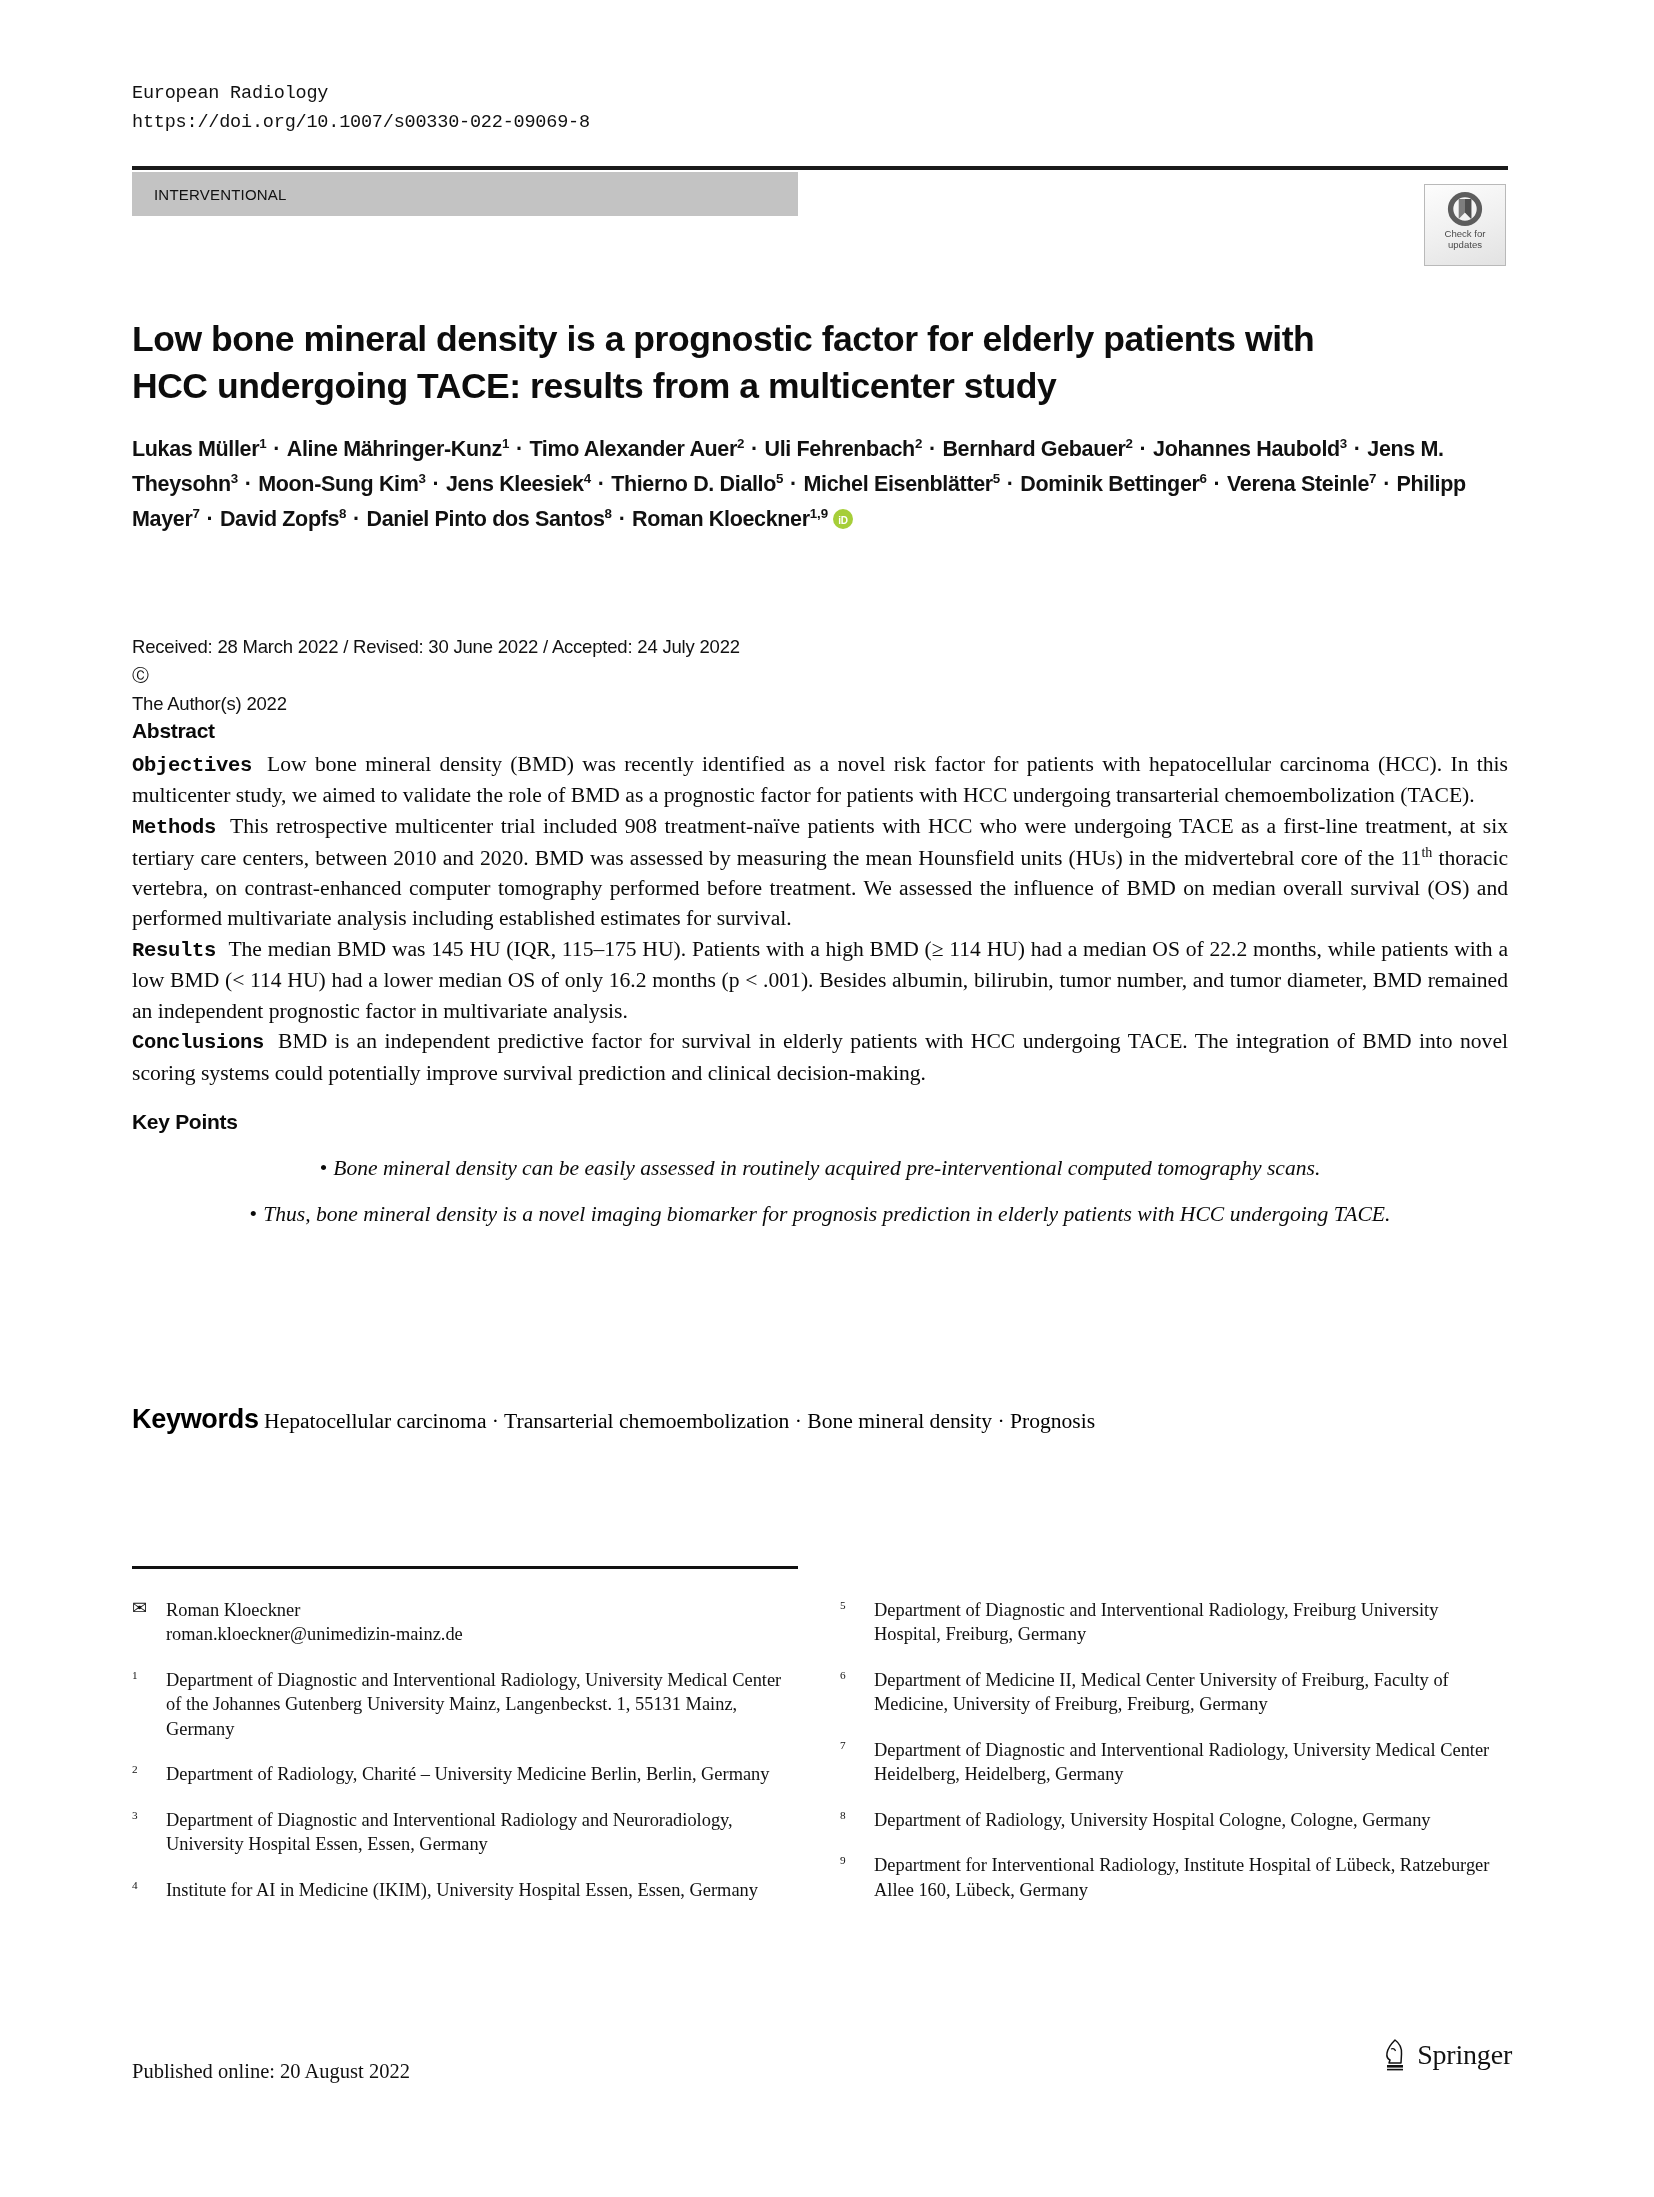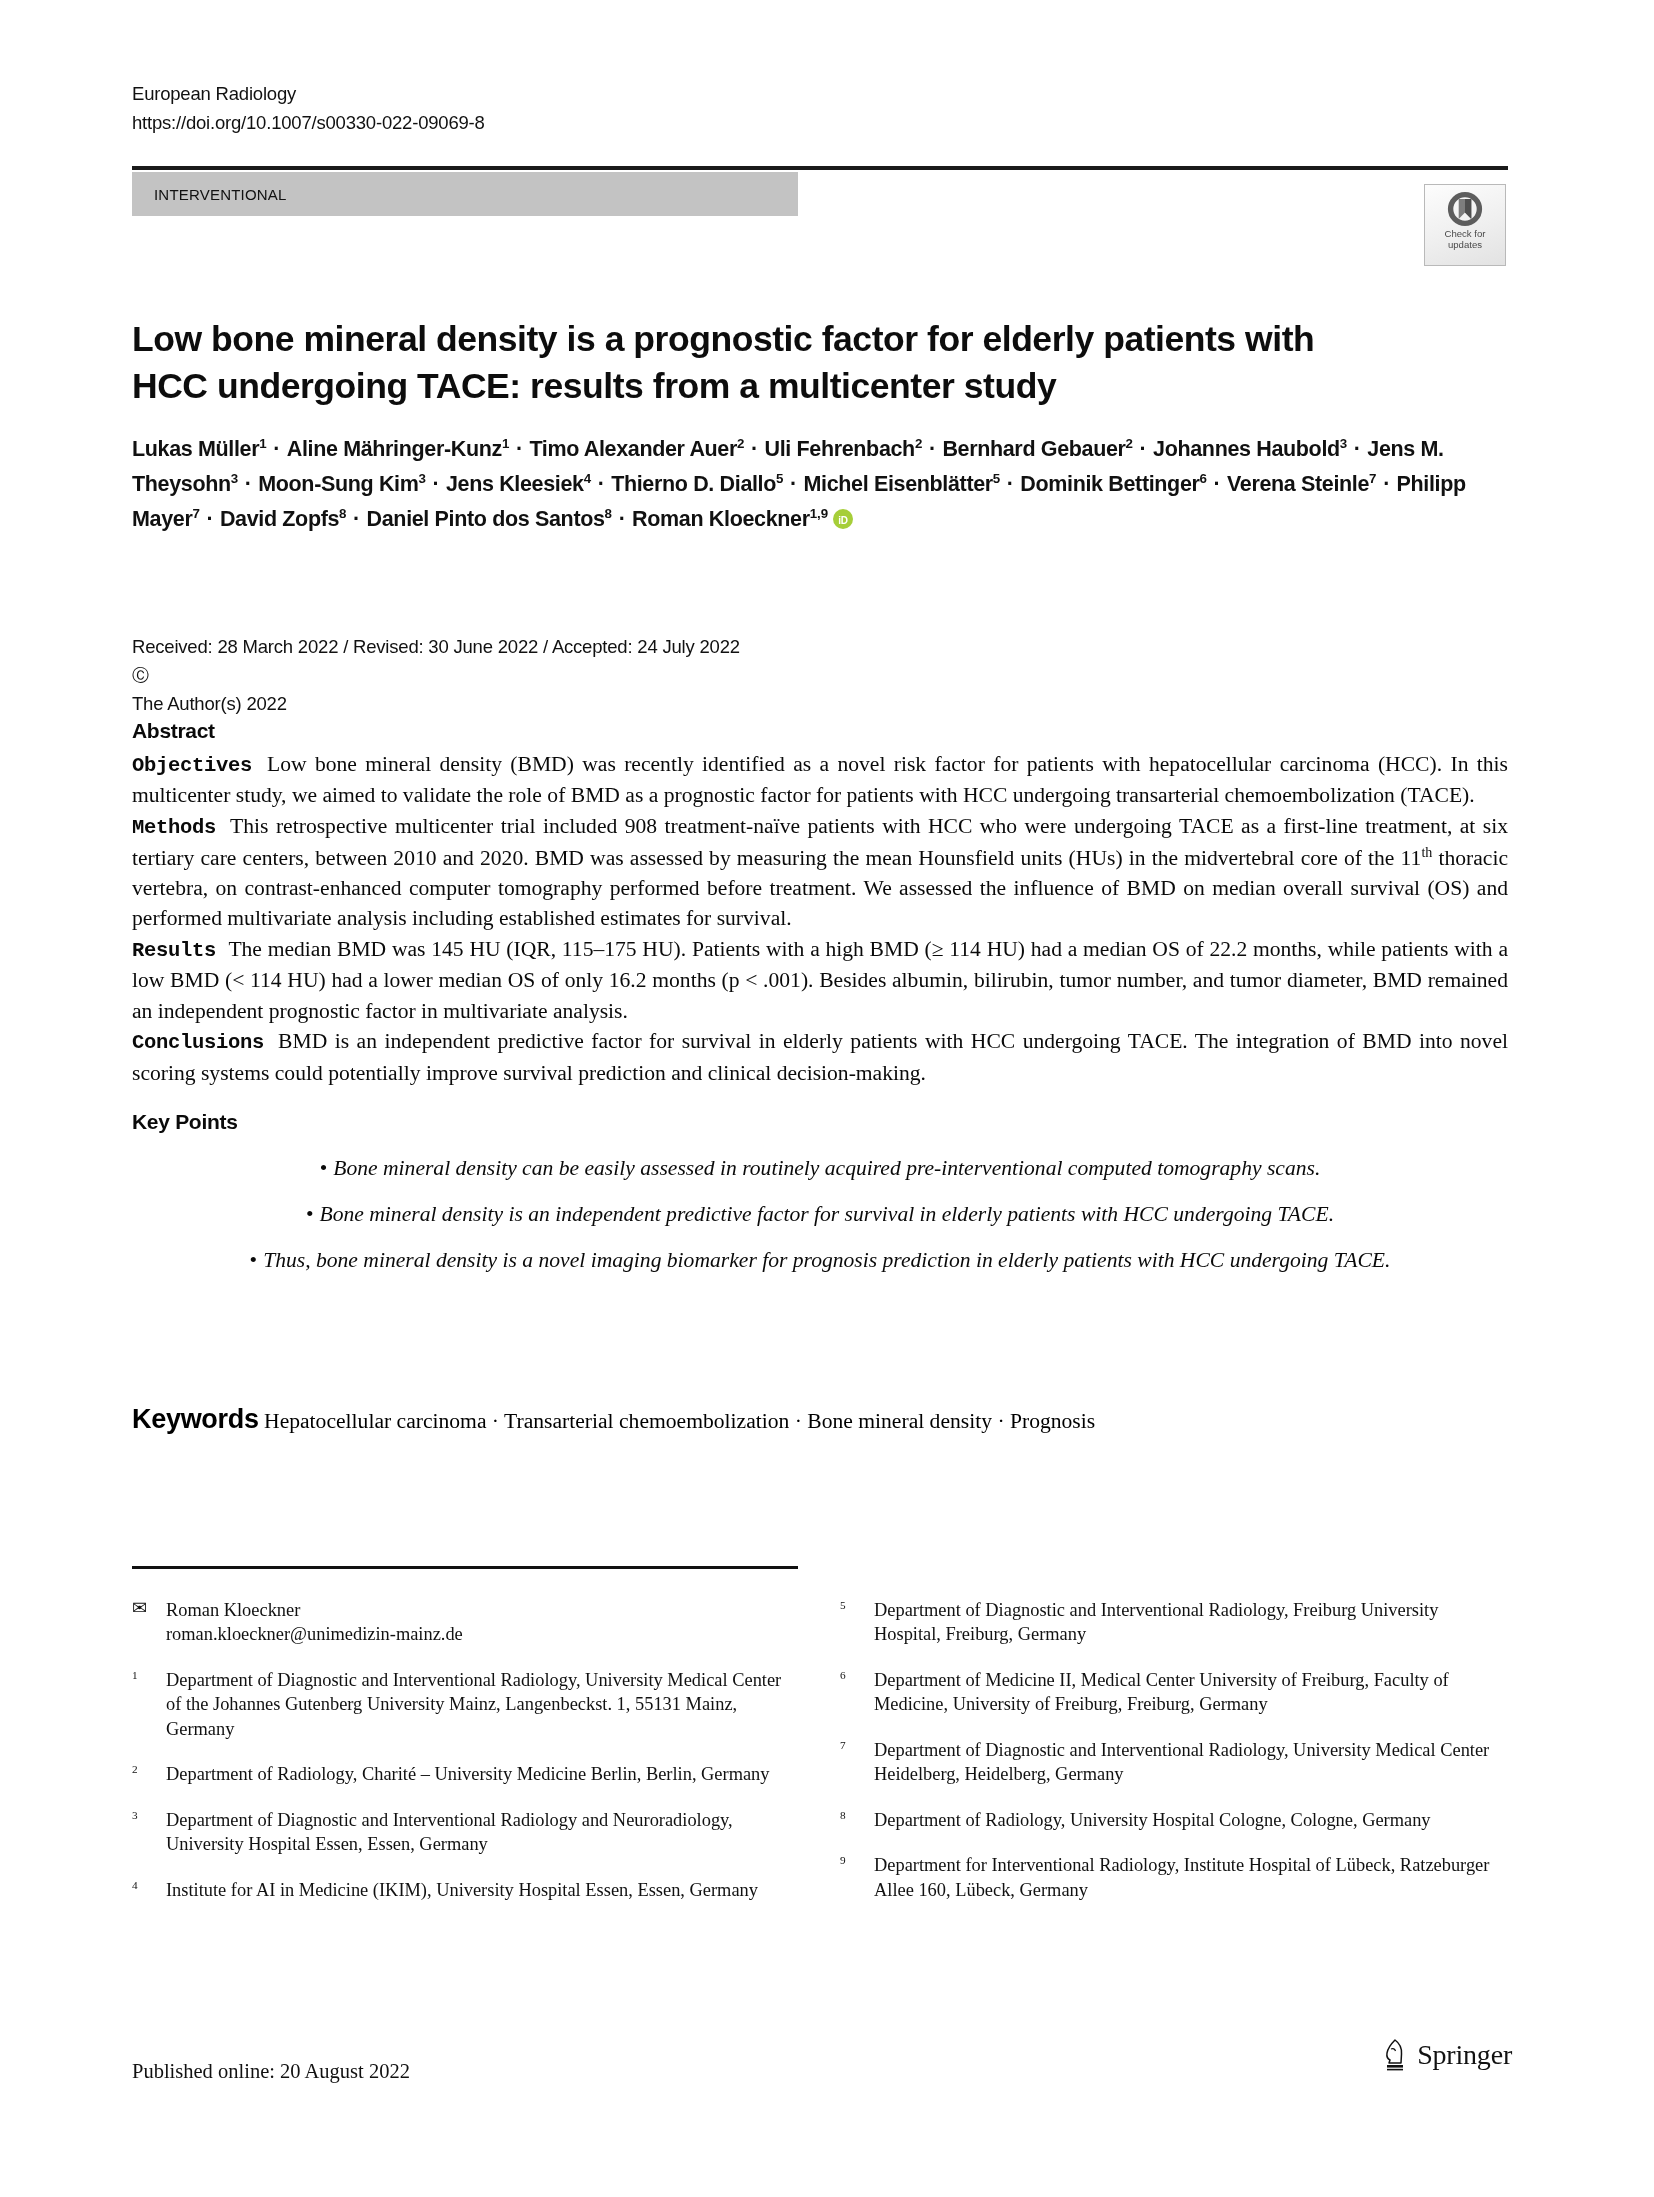--- a/index.html
+++ b/index.html
@@ -20,21 +20,21 @@
     left: 0; top: 0;
     width: 1654px;
     height: 2197px;
     background: #fff;
   }
   
   .journal-block {
     position: absolute;
     left: 132px;
     top: 80px;
-    font-family: Liberation Sans, sans-serif;
+    font-family: Liberation Mono, monospace;
     font-size: 18.5px;
     line-height: 1.55;
     letter-spacing: -0.2px;
     color: #111;
   }
   .journal-name { display: block; }
   .journal-doi  { display: block; }
 
   .rule-top {
     position: absolute;
@@ -307,21 +307,20 @@
     <div class="abs-head">Abstract</div>
     <div id="abstract-body">
         <p class="abs-p"><span class="lead">Objectives </span><span>Low bone mineral density (BMD) was recently identified as a novel risk factor for patients with hepatocellular carcinoma (HCC). In this multicenter study, we aimed to validate the role of BMD as a prognostic factor for patients with HCC undergoing transarterial chemoembolization (TACE).</span></p>
         <p class="abs-p"><span class="lead">Methods </span><span>This retrospective multicenter trial included 908 treatment-naïve patients with HCC who were undergoing TACE as a first-line treatment, at six tertiary care centers, between 2010 and 2020. BMD was assessed by measuring the mean Hounsfield units (HUs) in the midvertebral core of the 11<sup style="font-size:.65em;vertical-align:super">th</sup> thoracic vertebra, on contrast-enhanced computer tomography performed before treatment. We assessed the influence of BMD on median overall survival (OS) and performed multivariate analysis including established estimates for survival.</span></p>
         <p class="abs-p"><span class="lead">Results </span><span>The median BMD was 145 HU (IQR, 115–175 HU). Patients with a high BMD (≥ 114 HU) had a median OS of 22.2 months, while patients with a low BMD (&lt; 114 HU) had a lower median OS of only 16.2 months (p &lt; .001). Besides albumin, bilirubin, tumor number, and tumor diameter, BMD remained an independent prognostic factor in multivariate analysis.</span></p>
         <p class="abs-p"><span class="lead">Conclusions </span><span>BMD is an independent predictive factor for survival in elderly patients with HCC undergoing TACE. The integration of BMD into novel scoring systems could potentially improve survival prediction and clinical decision-making.</span></p>
       </div>
     <div class="keypoints-head">Key Points</div>
     <div id="key-points">
         <p class="kp"><span class="bullet">•</span>Bone mineral density can be easily assessed in routinely acquired pre-interventional computed tomography scans.</p>
-        <p class="kp"><span class="bullet">•</span>Bone mineral density is an independent predictive factor for survival in elderly patients with HCC undergoing TACE.</p>
         <p class="kp kp-indent"><span class="bullet">•</span>Thus, bone mineral density is a novel imaging biomarker for prognosis prediction in elderly patients with HCC undergoing TACE.</p>
       </div>
   </div>
 
   <div class="keywords">
     <span class="kw-lead">Keywords</span>
     <span>Hepatocellular carcinoma · Transarterial chemoembolization · Bone mineral density · Prognosis</span>
   </div>
 
   <div class="rule-foot"></div>

